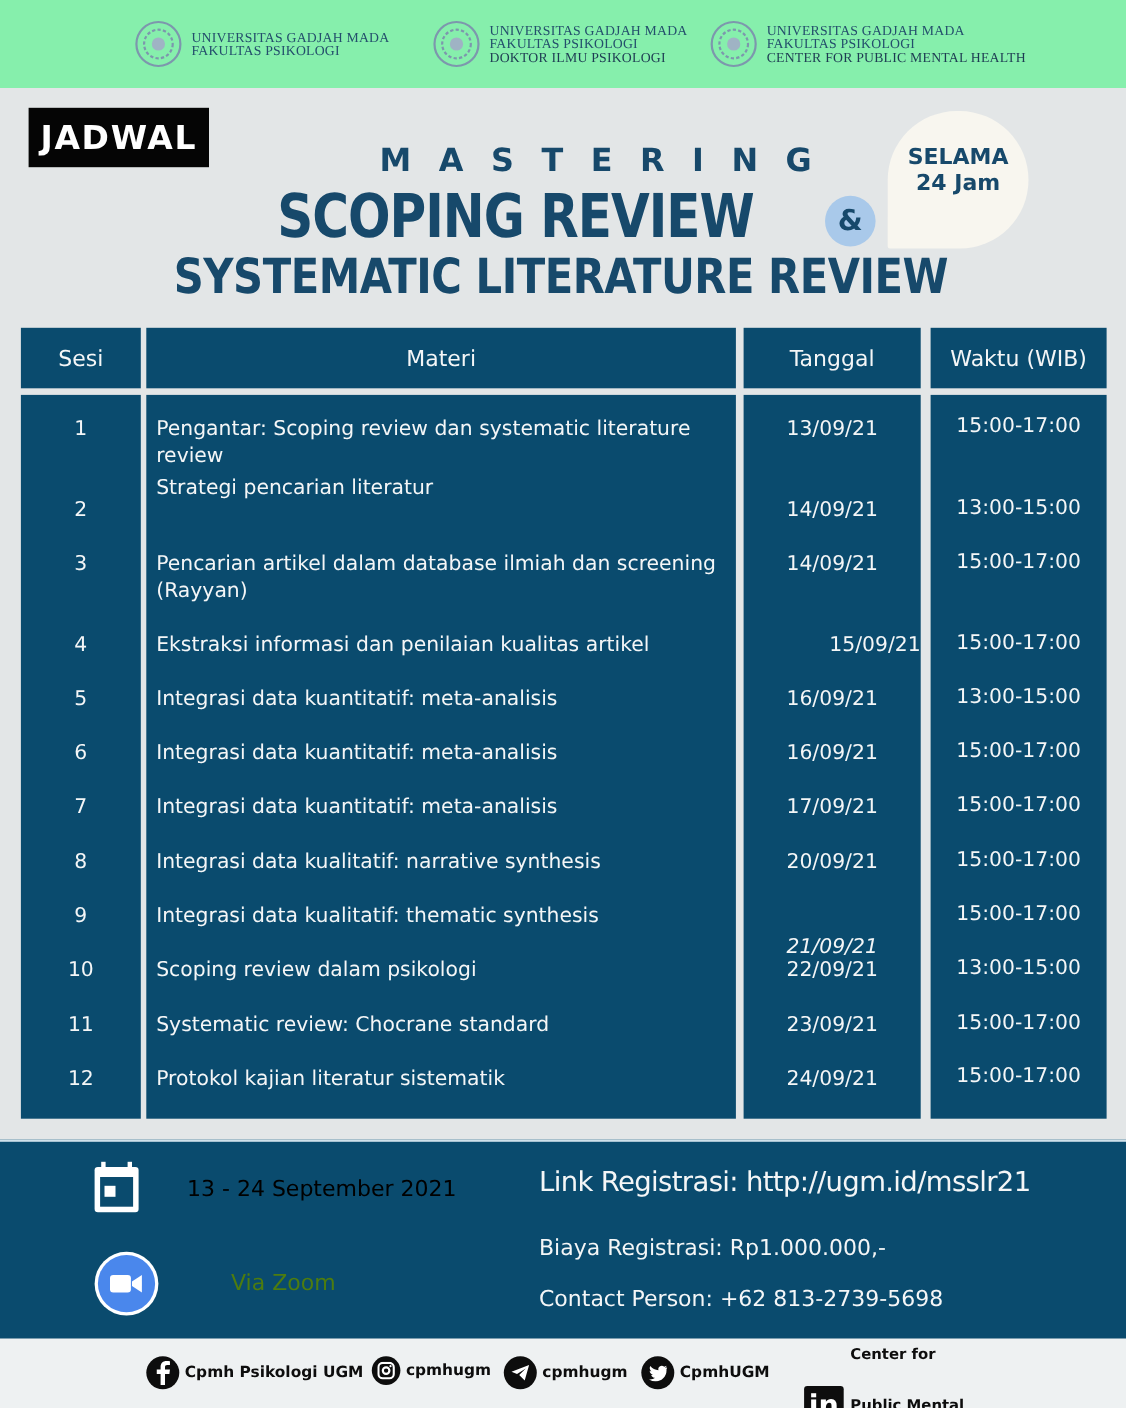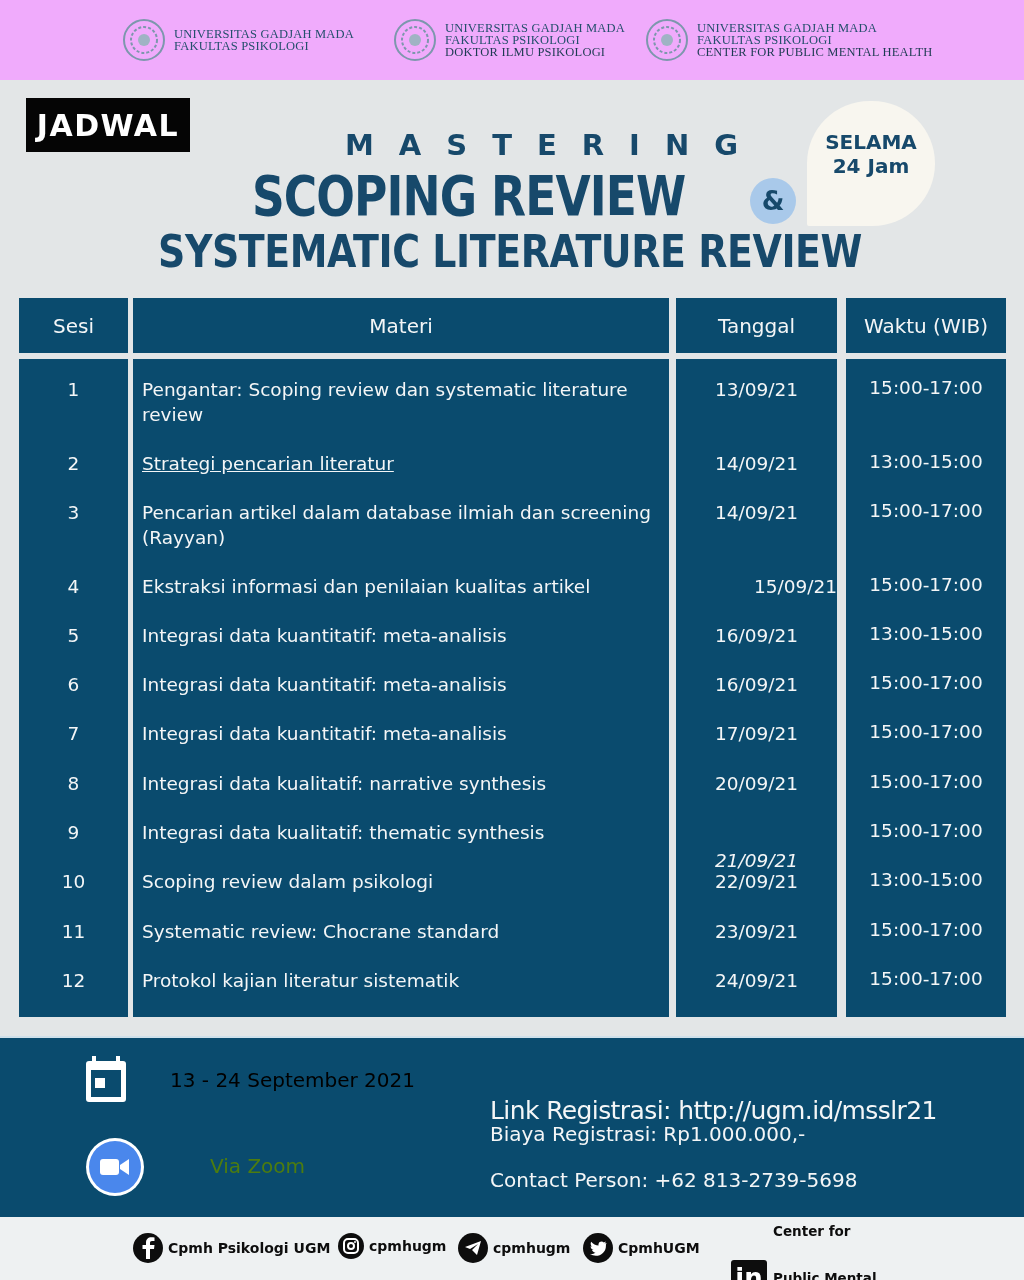--- a/index.html
+++ b/index.html
@@ -1,20 +1,20 @@
 <!DOCTYPE html>
 <html><head>
 <meta charset="utf-8">
 <style>
   * { box-sizing: border-box; margin: 0; padding: 0; }
   html, body { width: 1024px; height: 1280px; overflow: hidden; }
   body { background: #e3e6e7; font-family: "DejaVu Sans", sans-serif; position: relative; }
 
   
-  .logos { position: absolute; left: 0; top: 0; width: 1024px; height: 80px; background: #f0abfc; }
+  .logos { position: absolute; left: 0; top: 0; width: 1024px; height: 80px; background: #86efac; }
   .logo { position: absolute; top: 18px; display: flex; align-items: center; gap: 8px; }
   .logo .emblem { width: 44px; height: 44px; flex: none; }
   .logo .lines { display: flex; flex-direction: column; font-family: "Liberation Serif", serif; font-size: 12.5px; line-height: 12px; color: #244f6c; letter-spacing: 0.2px; }
   .logo .lines span.strong { color: #1d3b52; }
 
   
   .jadwal { position: absolute; left: 26px; top: 98px; width: 164px; height: 54px; background: #050505; color: #fff; font-family: "DejaVu Sans", sans-serif; font-weight: bold; font-size: 30px; letter-spacing: 1.5px; display: flex; align-items: center; justify-content: center; }
 
   .mastering { position: absolute; left: 345px; top: 128px; width: 360px; font-family: "DejaVu Sans", sans-serif; font-weight: bold; font-size: 29px; color: #17496b; letter-spacing: 25px; line-height: 34px; }
   .title1 { position: absolute; left: 252px; top: 165px; font-family: "DejaVu Sans Condensed", "DejaVu Sans", sans-serif; font-weight: bold; font-size: 55px; line-height: 62px; color: #17496b; letter-spacing: -1px; transform: scaleX(0.92); transform-origin: left center; white-space: nowrap; }
@@ -106,21 +106,21 @@
 <div class="col" style="left:846px;width:160px;"></div>
 
 <div>
   <div class="row-text c-sesi" style="top:377px;">1</div>
   <div class="row-text c-materi" style="top:377px;">Pengantar: Scoping review dan systematic literature review</div>
   <div class="row-text c-tgl" style="top:377px;">13/09/21</div>
   <div class="row-text c-wkt" style="top:375px;">15:00-17:00</div>
 </div>
 <div>
   <div class="row-text c-sesi" style="top:451px;">2</div>
-  <div class="row-text c-materi" style="top:451px;text-decoration:underline;">Strategi pencarian literatur</div>
+  <div class="row-text c-materi" style="top:431px;">Strategi pencarian literatur</div>
   <div class="row-text c-tgl" style="top:451px;">14/09/21</div>
   <div class="row-text c-wkt" style="top:449px;">13:00-15:00</div>
 </div>
 <div>
   <div class="row-text c-sesi" style="top:500px;">3</div>
   <div class="row-text c-materi" style="top:500px;">Pencarian artikel dalam database ilmiah dan screening (Rayyan)</div>
   <div class="row-text c-tgl" style="top:500px;">14/09/21</div>
   <div class="row-text c-wkt" style="top:498px;">15:00-17:00</div>
 </div>
 <div>
@@ -189,21 +189,21 @@
 <div class="band item" style="position:absolute;left:170px;top:1068px;font-size:20px;background:none;border:none;width:auto;height:auto;">13 - 24 September 2021</div>
 <div class="zoom-icon">
   <div class="inner">
     <svg width="30" height="18" viewBox="0 0 30 18">
       <rect x="0" y="1" width="19" height="16" rx="3" fill="#fff"></rect>
       <path d="M20 7 L29 1 L29 17 L20 11 Z" fill="#fff"></path>
     </svg>
   </div>
 </div>
 <div style="position:absolute;left:210px;top:1154px;color:#4d7c0f;font-size:20px;font-family:'DejaVu Sans',sans-serif;">Via Zoom</div>
-<div style="position:absolute;left:490px;top:1060px;color:#f4f6f7;font-size:25px;font-family:'DejaVu Sans',sans-serif;white-space:nowrap;letter-spacing:-0.6px;margin-top:36px;">Link Registrasi: http://ugm.id/msslr21</div>
+<div style="position:absolute;left:490px;top:1060px;color:#f4f6f7;font-size:25px;font-family:'DejaVu Sans',sans-serif;white-space:nowrap;letter-spacing:-0.6px;">Link Registrasi: http://ugm.id/msslr21</div>
 <div style="position:absolute;left:490px;top:1122px;color:#f4f6f7;font-size:20px;font-family:'DejaVu Sans',sans-serif;white-space:nowrap;">Biaya Registrasi: Rp1.000.000,-</div>
 <div style="position:absolute;left:490px;top:1168px;color:#f4f6f7;font-size:20px;font-family:'DejaVu Sans',sans-serif;white-space:nowrap;">Contact Person: +62 813-2739-5698</div>
 
 <div class="social"></div>
 <div class="soc" style="left:133px;top:1233px;">
   <span class="ic">
     <svg width="14" height="22" viewBox="0 0 14 22">
         <path d="M9 22 V12 H13 L13.5 8 H9 V6 C9 4.8 9.5 4 11 4 H13.5 V0.5 C12.5 0.3 11.4 0.2 10.3 0.2 C7.2 0.2 5 2.1 5 5.6 V8 H1.5 V12 H5 V22 Z" fill="#fff"></path>
       </svg>
   </span>

